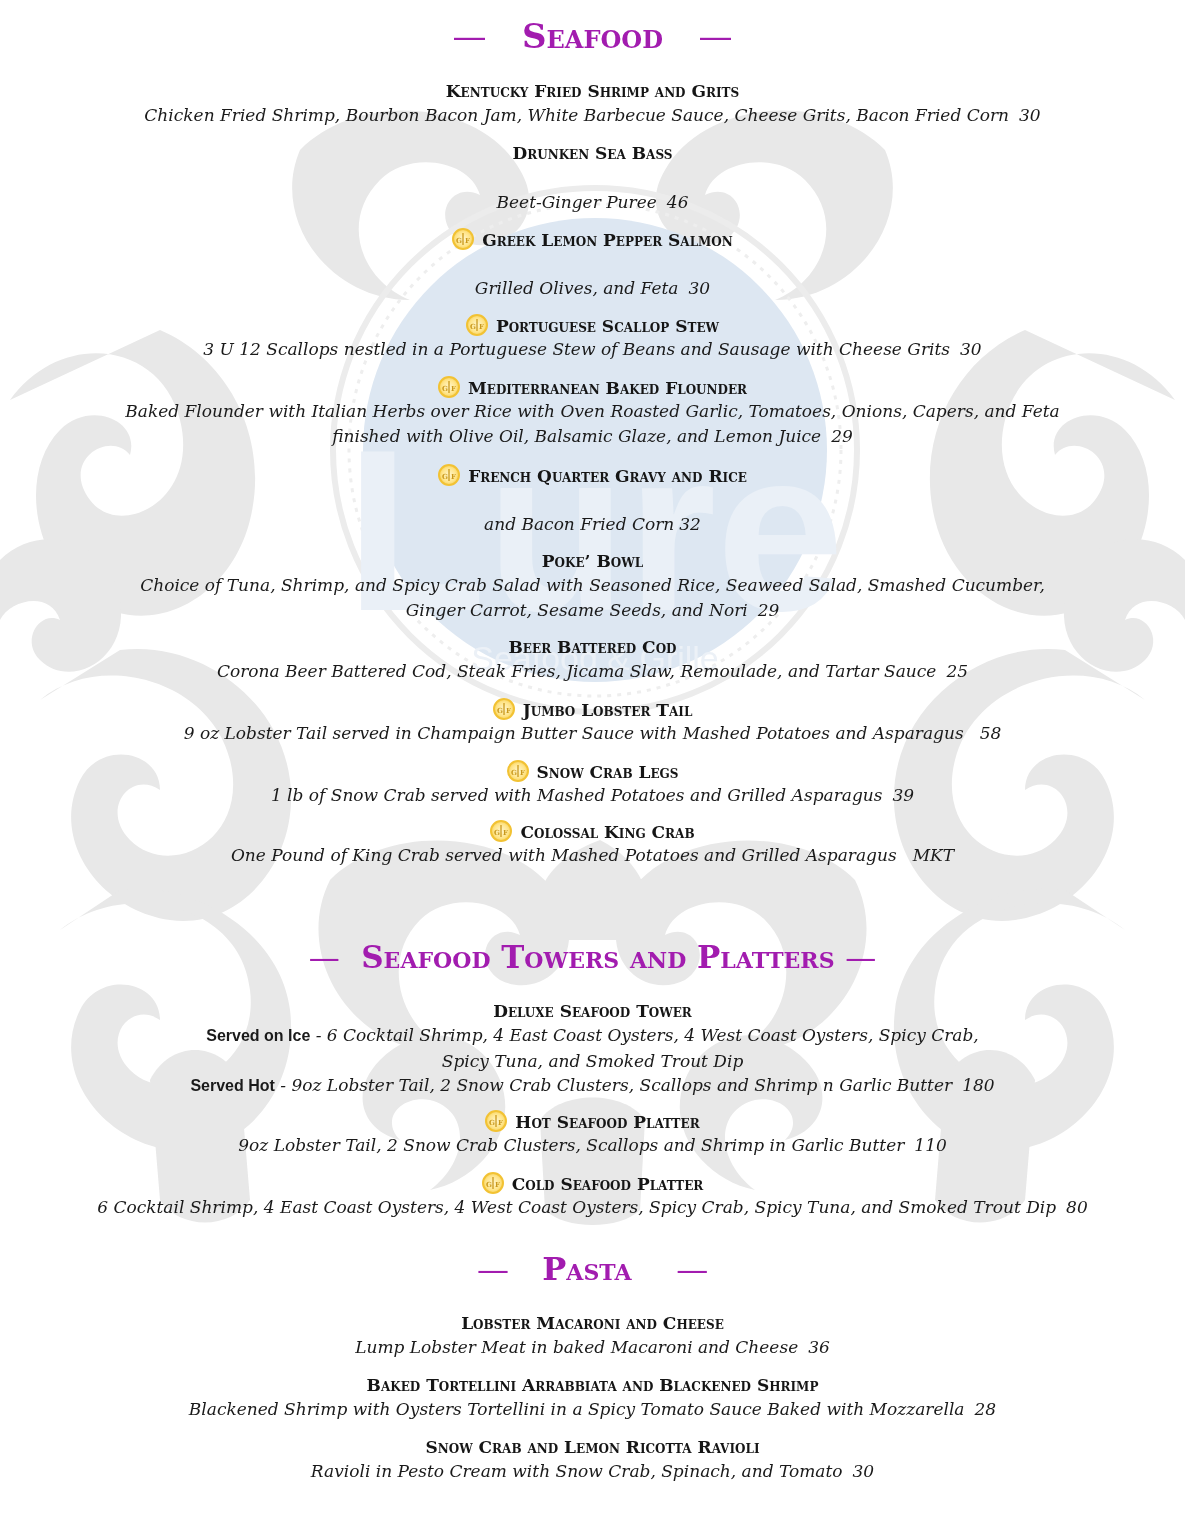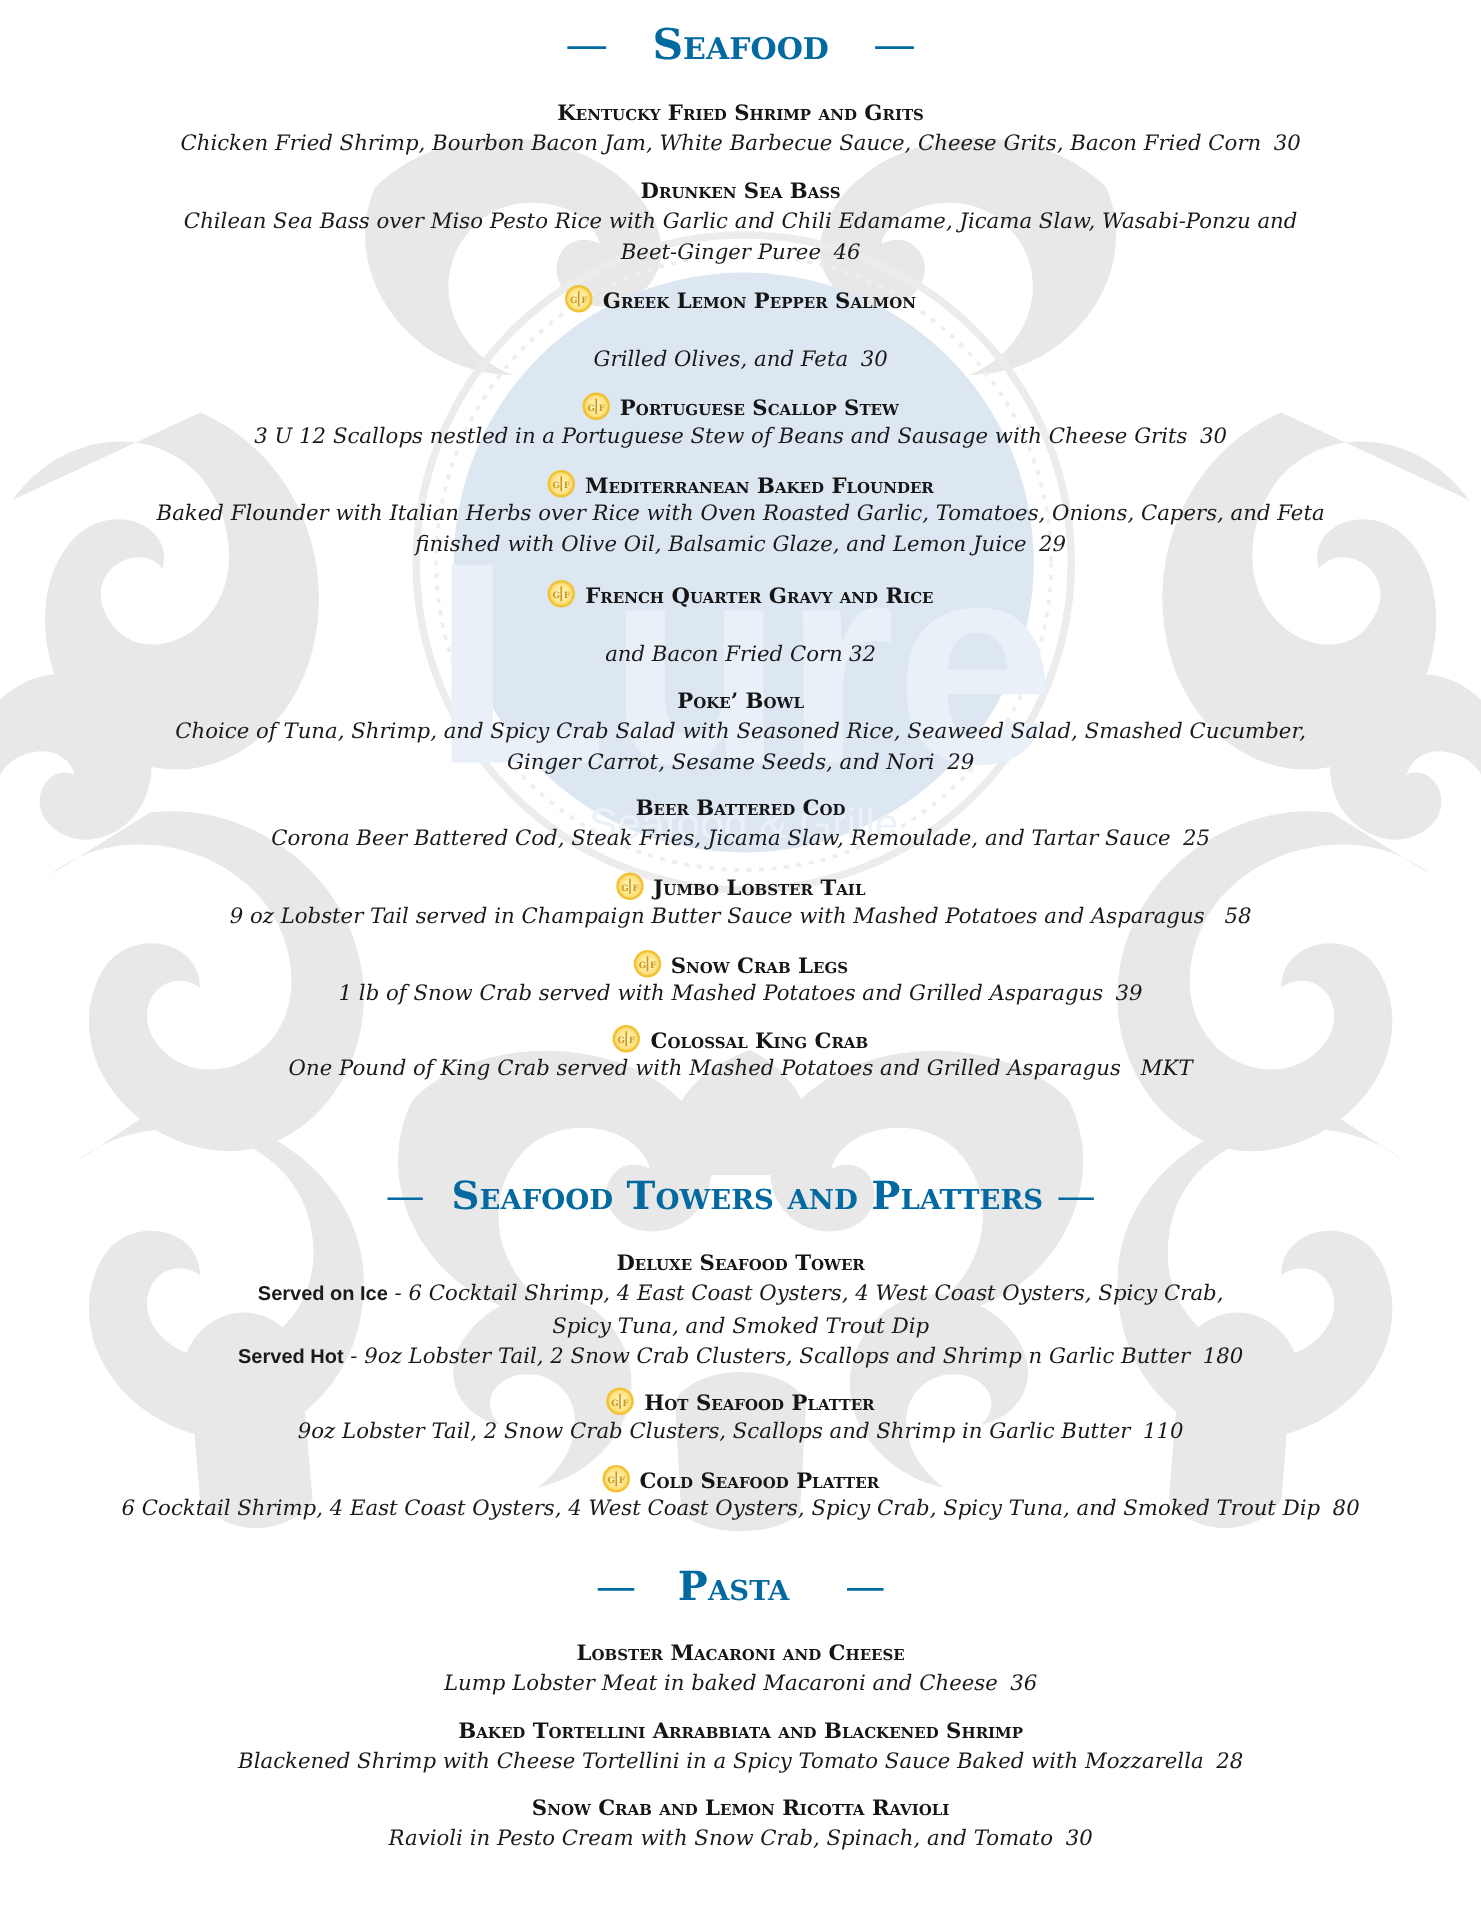--- a/index.html
+++ b/index.html
@@ -11,21 +11,21 @@
   }
   
   .bg-damask { position: absolute; left: 0; top: 0; width: 1185px; height: 1527px; z-index: 0; }
   .logo-watermark { position: absolute; left: 325px; top: 180px; width: 540px; height: 540px; z-index: 1; }
   .content { position: relative; z-index: 2; }
 
   
   .section-title {
     position: absolute; left: 0; width: 1185px; text-align: center;
     font-family: "DejaVu Serif", serif; font-weight: bold; font-variant: small-caps;
-    color: #0369a1;
+    color: #a21caf;
   }
   .section-title .dash { font-weight: normal; display: inline-block; }
   .item-name {
     position: absolute; left: 0; width: 1185px; text-align: center;
     font-family: "DejaVu Serif", serif; font-weight: bold; font-variant: small-caps;
     font-size: 17px; line-height: 20px; color: #151515; white-space: nowrap;
   }
   .desc {
     position: absolute; left: 50px; width: 1085px; text-align: center;
     font-family: "DejaVu Serif", serif; font-style: italic;
@@ -87,21 +87,21 @@
     <span class="dash">—</span>&nbsp;&nbsp;&nbsp;<span>Seafood</span>&nbsp;&nbsp;&nbsp;<span class="dash">—</span>
   </div>
 
   <div class="item-name" style="top:81px;">Kentucky Fried Shrimp and Grits</div>
   <div class="desc" style="top:103px;">
     <span>Chicken Fried Shrimp, Bourbon Bacon Jam, White Barbecue Sauce, Cheese Grits, Bacon Fried Corn</span><span class="price">30</span>
   </div>
 
   <div class="item-name" style="top:143px;">Drunken Sea Bass</div>
   <div class="desc" style="top:165px;">
-    <span>Chilean Sea Bass over Miso Pesto Rice with Garlic and Chili Edamame, Jicama Slaw, Wasabi-Ponzu and</span><br>
+    <br>
     <span>Beet-Ginger Puree</span><span class="price">46</span>
   </div>
 
   <div class="item-name" style="top:228px;">
     <span class="gf-icon"><svg width="18" height="18" viewBox="0 0 18 18">
           <text x="2" y="12.5" font-size="7" font-family="DejaVu Serif, serif" fill="#c9981c">G</text>
           <line x1="9" y1="3" x2="9" y2="15" stroke="#c9981c" stroke-width="1.3"></line>
           <text x="11" y="12.5" font-size="7" font-family="DejaVu Serif, serif" fill="#c9981c">F</text>
         </svg></span><span>Greek Lemon Pepper Salmon</span>
   </div>
@@ -226,21 +226,21 @@
     <span class="dash">—</span>&nbsp;&nbsp;&nbsp;<span>Pasta</span>&nbsp;&nbsp;&nbsp;&nbsp;<span class="dash">—</span>
   </div>
 
   <div class="item-name" style="top:1313px;">Lobster Macaroni and Cheese</div>
   <div class="desc" style="top:1335px;">
     <span>Lump Lobster Meat in baked Macaroni and Cheese</span><span class="price">36</span>
   </div>
 
   <div class="item-name" style="top:1375px;">Baked Tortellini Arrabbiata and Blackened Shrimp</div>
   <div class="desc" style="top:1397px;">
-    <span>Blackened Shrimp with Cheese Tortellini in a Spicy Tomato Sauce Baked with Mozzarella</span><span class="price">28</span>
+    <span>Blackened Shrimp with Oysters Tortellini in a Spicy Tomato Sauce Baked with Mozzarella</span><span class="price">28</span>
   </div>
 
   <div class="item-name" style="top:1437px;">Snow Crab and Lemon Ricotta Ravioli</div>
   <div class="desc" style="top:1459px;">
     <span>Ravioli in Pesto Cream with Snow Crab, Spinach, and  Tomato</span><span class="price">30</span>
   </div>
 
 </div>
 
 </body></html>

